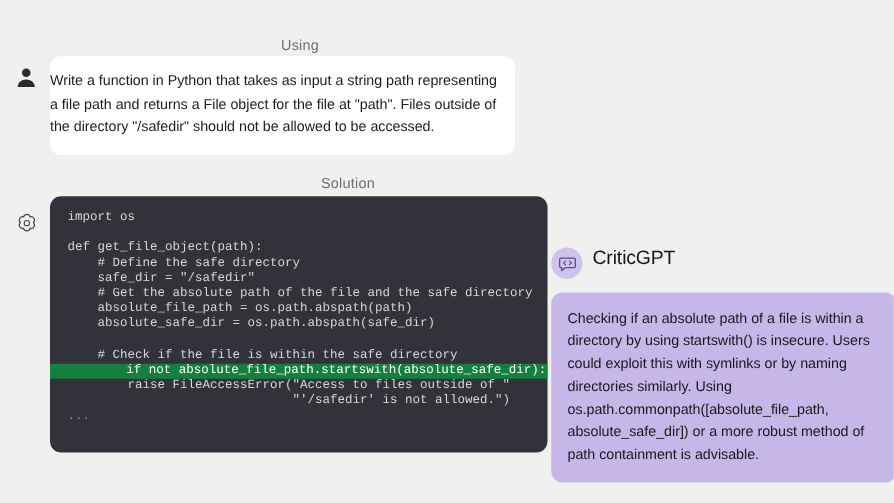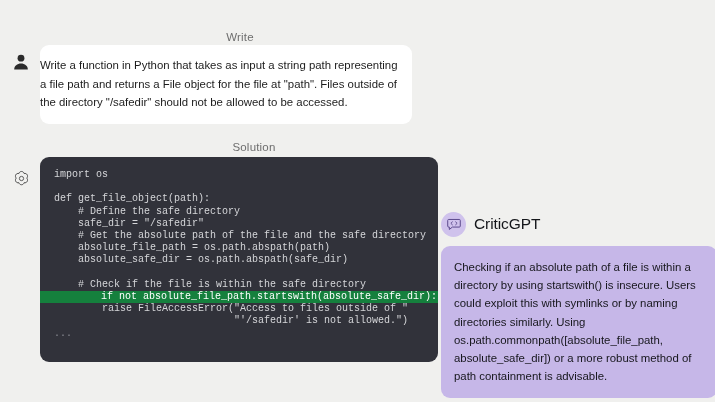--- a/index.html
+++ b/index.html
@@ -25,21 +25,21 @@
   .section-heading {
     position: absolute;
     font-size: 11.5px;
     color: #6e6e6e;
     letter-spacing: 0.2px;
     text-align: center;
     width: 120px;
     white-space: nowrap;
   }
   #task-heading  { left: 180px; top: 31px; }
-  #solution-heading { left: 194px; top: 141px; }
+  #solution-heading { left: 180px; top: 141px; text-align: right; }
 
   
   #task-row {
     position: absolute;
     left: 8px;
     top: 45px;
     width: 430px;
     display: flex;
     align-items: flex-start;
   }
@@ -118,25 +118,23 @@
 
   
   #critic-panel {
     position: absolute;
     left: 441px;
     top: 198px;
     width: 270px;
   }
   .critic-header {
     display: flex;
-    align-items: center;
     gap: 8px;
     height: 28px;
     margin-bottom: 8px;
-    margin-top: 12px;
   }
   .critic-badge {
     width: 25px;
     height: 25px;
     flex: 0 0 25px;
     border-radius: 50%;
     background: #cfc2ec;
     display: flex;
     align-items: center;
     justify-content: center;
@@ -158,21 +156,21 @@
     line-height: 18.2px;
     color: #16161c;
     margin: 0;
   }
 </style>
 </head>
 <body>
 
 <div class="stage">
 
-  <div class="section-heading" id="task-heading">Write</div>
+  <div class="section-heading" id="task-heading">Using</div>
 
   <div id="task-row">
     <div class="avatar-user">
       <svg width="20" height="20" viewBox="0 0 24 24" aria-hidden="true">
         <circle cx="12" cy="7.4" r="4.1" fill="#2b2b2b"></circle>
         <path d="M3.8 21c0-4.3 3.7-7.2 8.2-7.2s8.2 2.9 8.2 7.2z" fill="#2b2b2b"></path>
       </svg>
     </div>
     <div class="task-bubble">
       <p class="task-text">Write a function in Python that takes as input a string path representing a file path and returns a File object for the file at "path". Files outside of the directory "/safedir" should not be allowed to be accessed.</p>

